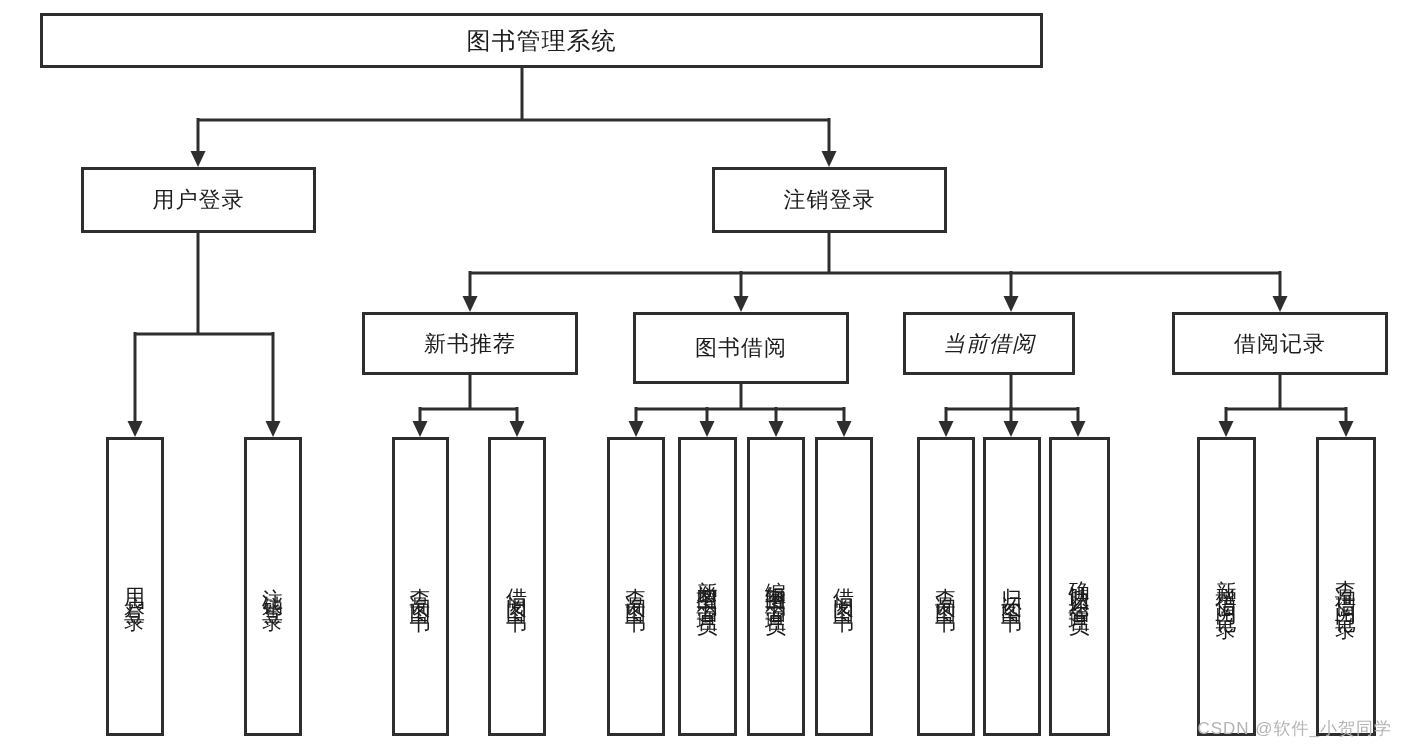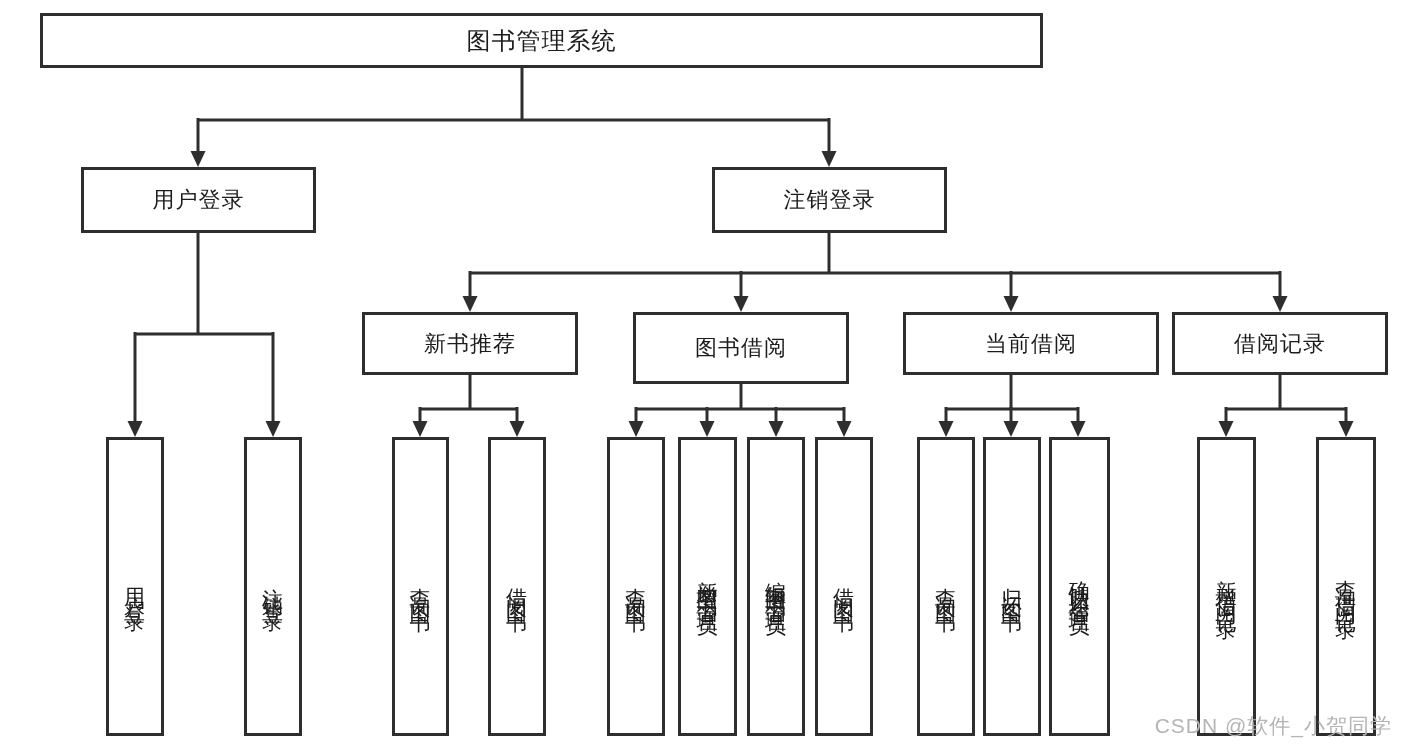--- a/index.html
+++ b/index.html
@@ -26,21 +26,21 @@
     writing-mode:vertical-rl;
     -webkit-writing-mode:vertical-rl;
     font-size:21px;
     letter-spacing:8px;
     line-height:1;
   }
   .node.v.long{letter-spacing:5px;}
   .watermark{
     position:absolute;
     right:13px;bottom:7px;
-    font-size:21px;
+    font-size:17px;
     color:#b5b4b4;
     letter-spacing:1px;
     z-index:5;
     white-space:nowrap;
   }
 </style>
 </head>
 <body>
 
 <div class="stage">
@@ -133,21 +133,21 @@
   <div class="node h" style="left:712px;top:167px;width:235px;height:66px;">
     <span>注销登录</span>
   </div>
 
   <div class="node h" style="left:362px;top:312px;width:216px;height:63px;">
     <span>新书推荐</span>
   </div>
   <div class="node h" style="left:633px;top:312px;width:216px;height:72px;">
     <span>图书借阅</span>
   </div>
-  <div class="node h" style="left:903px;top:312px;width:256px;height:63px;">
+  <div class="node h" style="left:903px;top:312px;width:172px;height:63px;font-style:italic;">
     <span>当前借阅</span>
   </div>
   <div class="node h" style="left:1172px;top:312px;width:216px;height:63px;">
     <span>借阅记录</span>
   </div>
 
   <div class="node v" style="left:106px;top:437px;width:58px;height:299px;">
     <span>用户登录</span>
   </div>
   <div class="node v" style="left:244px;top:437px;width:58px;height:299px;">

